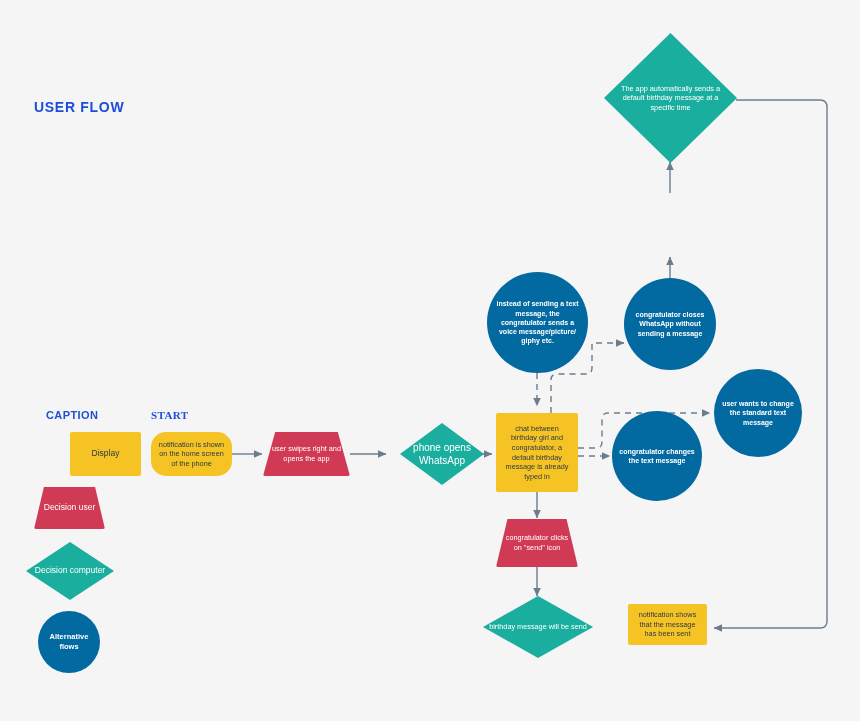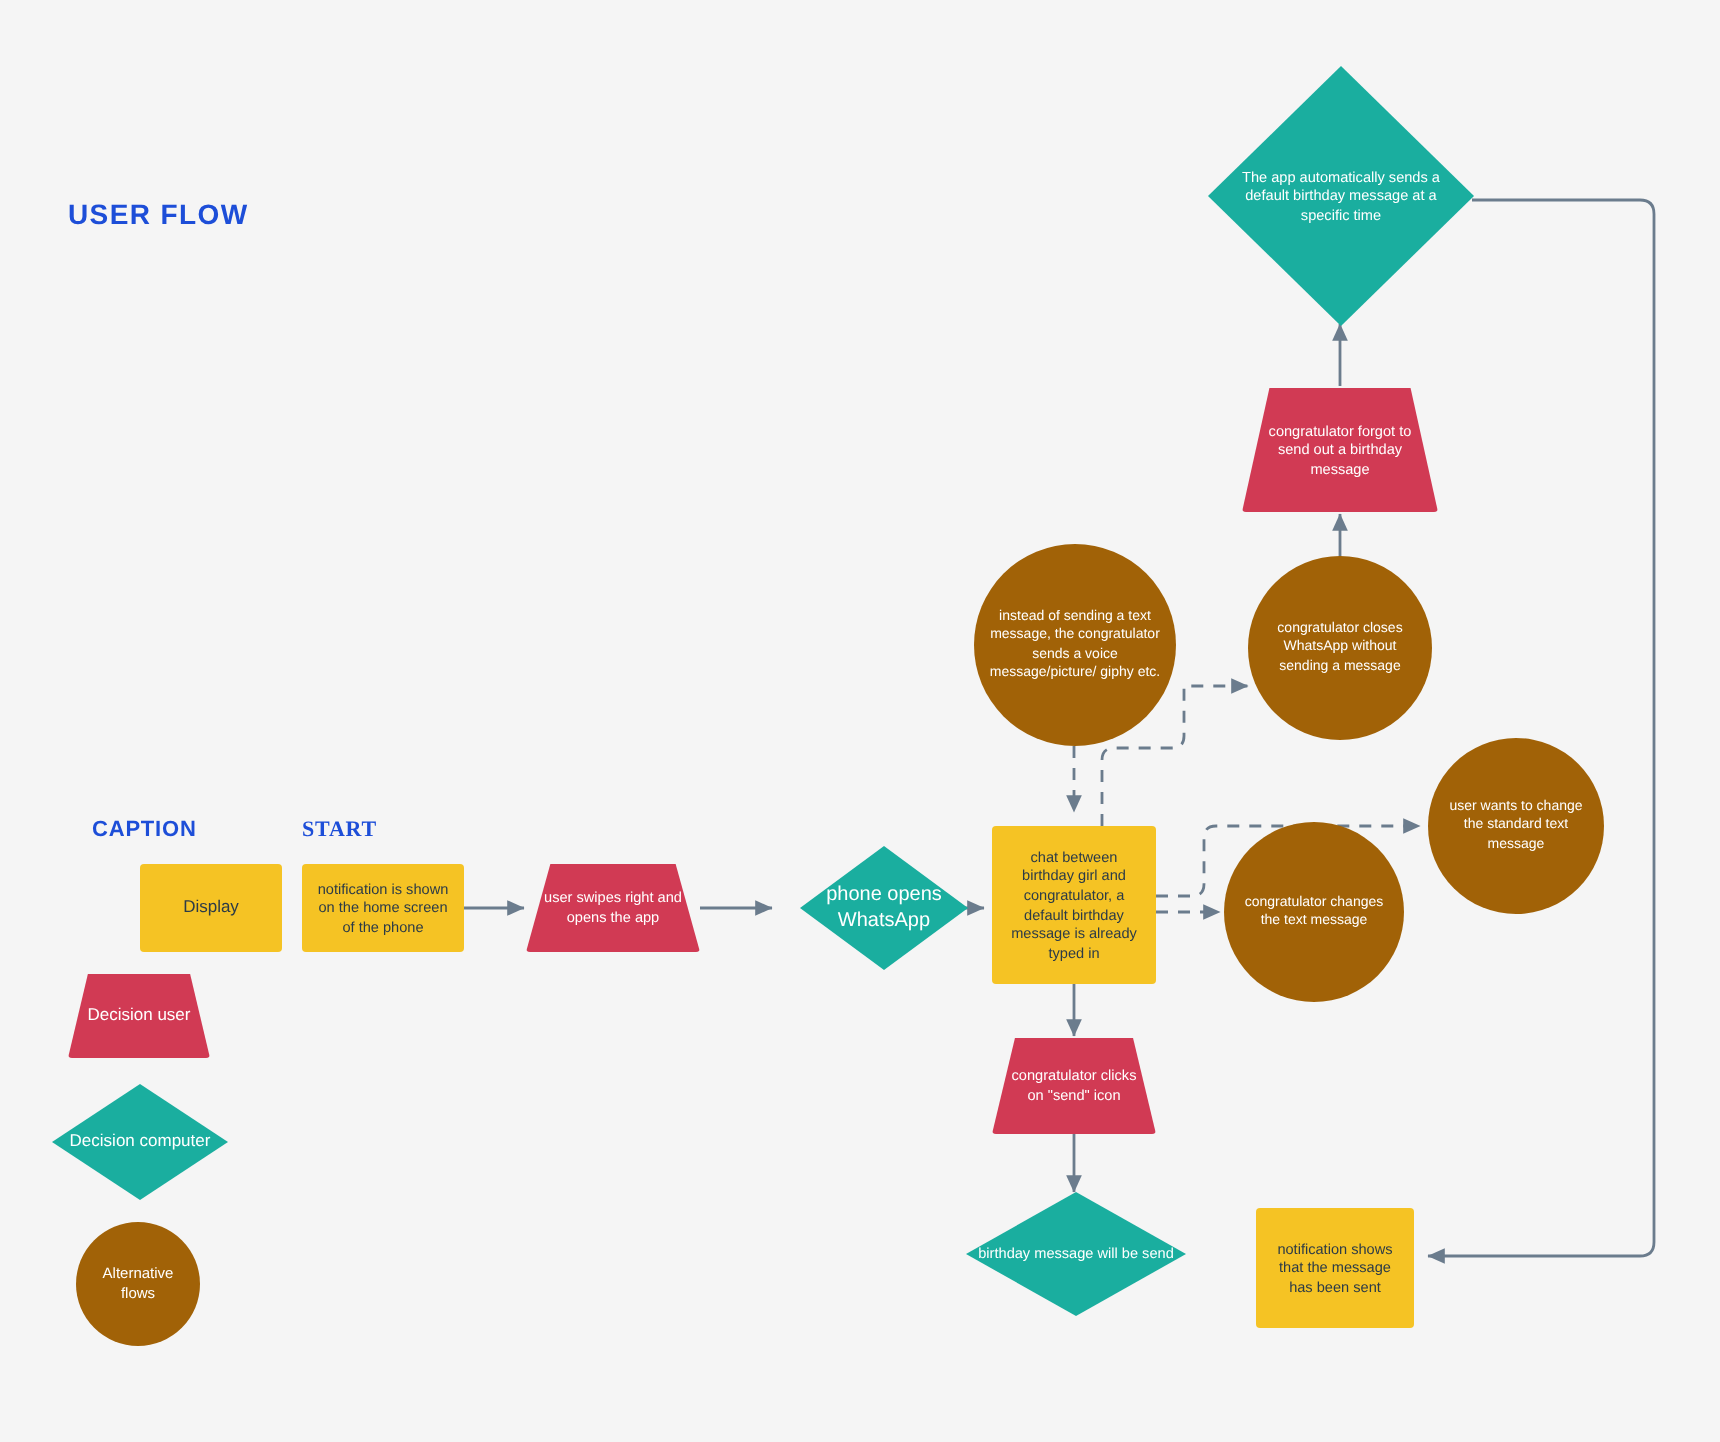--- a/index.html
+++ b/index.html
@@ -68,23 +68,24 @@
   }
   .shape-diamond .diabg {
     position: absolute;
     inset: 0;
     background: #1aae9f;
     -webkit-clip-path: polygon(50% 0%, 100% 50%, 50% 100%, 0% 50%);
     clip-path: polygon(50% 0%, 100% 50%, 50% 100%, 0% 50%);
   }
   
   .shape-circle {
-    background: #a16207;
+    background: #0369a1;
     border-radius: 50%;
     color: #ffffff;
+    font-weight: bold;
   }
   .heading {
     position: absolute;
     font-weight: bold;
     color: #1d4ed8;
     letter-spacing: 0.4px;
   }
   #title { left: 34px; top: 99px; font-size: 14px; letter-spacing: 0.7px; }
   #caption-heading { left: 46px; top: 409px; font-size: 11px; }
   #start-heading { left: 151px; top: 409px; font-size: 11px; font-family: Liberation Serif, serif; }
@@ -149,21 +150,21 @@
 
   <div class="node shape-diamond" style="left:26px; top:542px; width:88px; height:58px; font-size:8.5px;">
     <div class="diabg"></div>
     <span class="label">Decision computer</span>
   </div>
 
   <div class="node shape-circle" style="left:38px; top:611px; width:62px; height:62px; font-size:7.5px;">
     <span class="label">Alternative flows</span>
   </div>
 
-  <div class="node shape-rect" style="left:151px; top:432px; width:81px; height:44px; font-size:7.3px;">
+  <div class="node shape-rect" style="left:151px; top:432px; width:81px; height:44px; font-size:7.3px;border-radius:15px;">
     <span class="label">notification is shown on the home screen of the phone</span>
   </div>
 
   <div class="node shape-trap" style="left:263px; top:432px; width:87px; height:44px; font-size:7.3px;">
     <div class="trapbg"></div>
     <span class="label">user swipes right and opens the app</span>
   </div>
 
   <div class="node shape-diamond" style="left:400px; top:423px; width:84px; height:62px; font-size:10px;">
     <div class="diabg"></div>
@@ -177,43 +178,39 @@
   <div class="node shape-trap" style="left:496px; top:519px; width:82px; height:48px; font-size:7.3px;">
     <div class="trapbg"></div>
     <span class="label">congratulator clicks on "send" icon</span>
   </div>
 
   <div class="node shape-diamond" style="left:483px; top:596px; width:110px; height:62px; font-size:7.3px;">
     <div class="diabg"></div>
     <span class="label">birthday message will be send</span>
   </div>
 
-  <div class="node shape-rect" style="left:628px; top:604px; width:79px; height:60px; font-size:7.3px;justify-content:center;">
+  <div class="node shape-rect" style="left:628px; top:604px; width:79px; height:41px; font-size:7.3px;justify-content:center;">
     <span class="label">notification shows that the message has been sent</span>
   </div>
 
   <div class="node shape-circle" style="left:487px; top:272px; width:101px; height:101px; font-size:7px;">
     <span class="label">instead of sending a text message, the congratulator sends a voice message/picture/ giphy etc.</span>
   </div>
 
   <div class="node shape-circle" style="left:624px; top:278px; width:92px; height:92px; font-size:7px;">
     <span class="label">congratulator closes WhatsApp without sending a message</span>
   </div>
 
   <div class="node shape-circle" style="left:612px; top:411px; width:90px; height:90px; font-size:7px;">
     <span class="label">congratulator changes the text message</span>
   </div>
 
   <div class="node shape-circle" style="left:714px; top:369px; width:88px; height:88px; font-size:7px;">
     <span class="label">user wants to change the standard text message</span>
   </div>
 
-  <div class="node shape-trap" style="left:621px; top:194px; width:98px; height:62px; font-size:7.3px;">
-    <div class="trapbg"></div>
-    <span class="label">congratulator forgot to send out a birthday message</span>
-  </div>
 
   <div class="node shape-diamond" style="left:604px; top:33px; width:133px; height:130px; font-size:7.3px;">
     <div class="diabg"></div>
     <span class="label">The app automatically sends a default birthday message at a specific time</span>
   </div>
 
 </div>
 
 </body></html>

